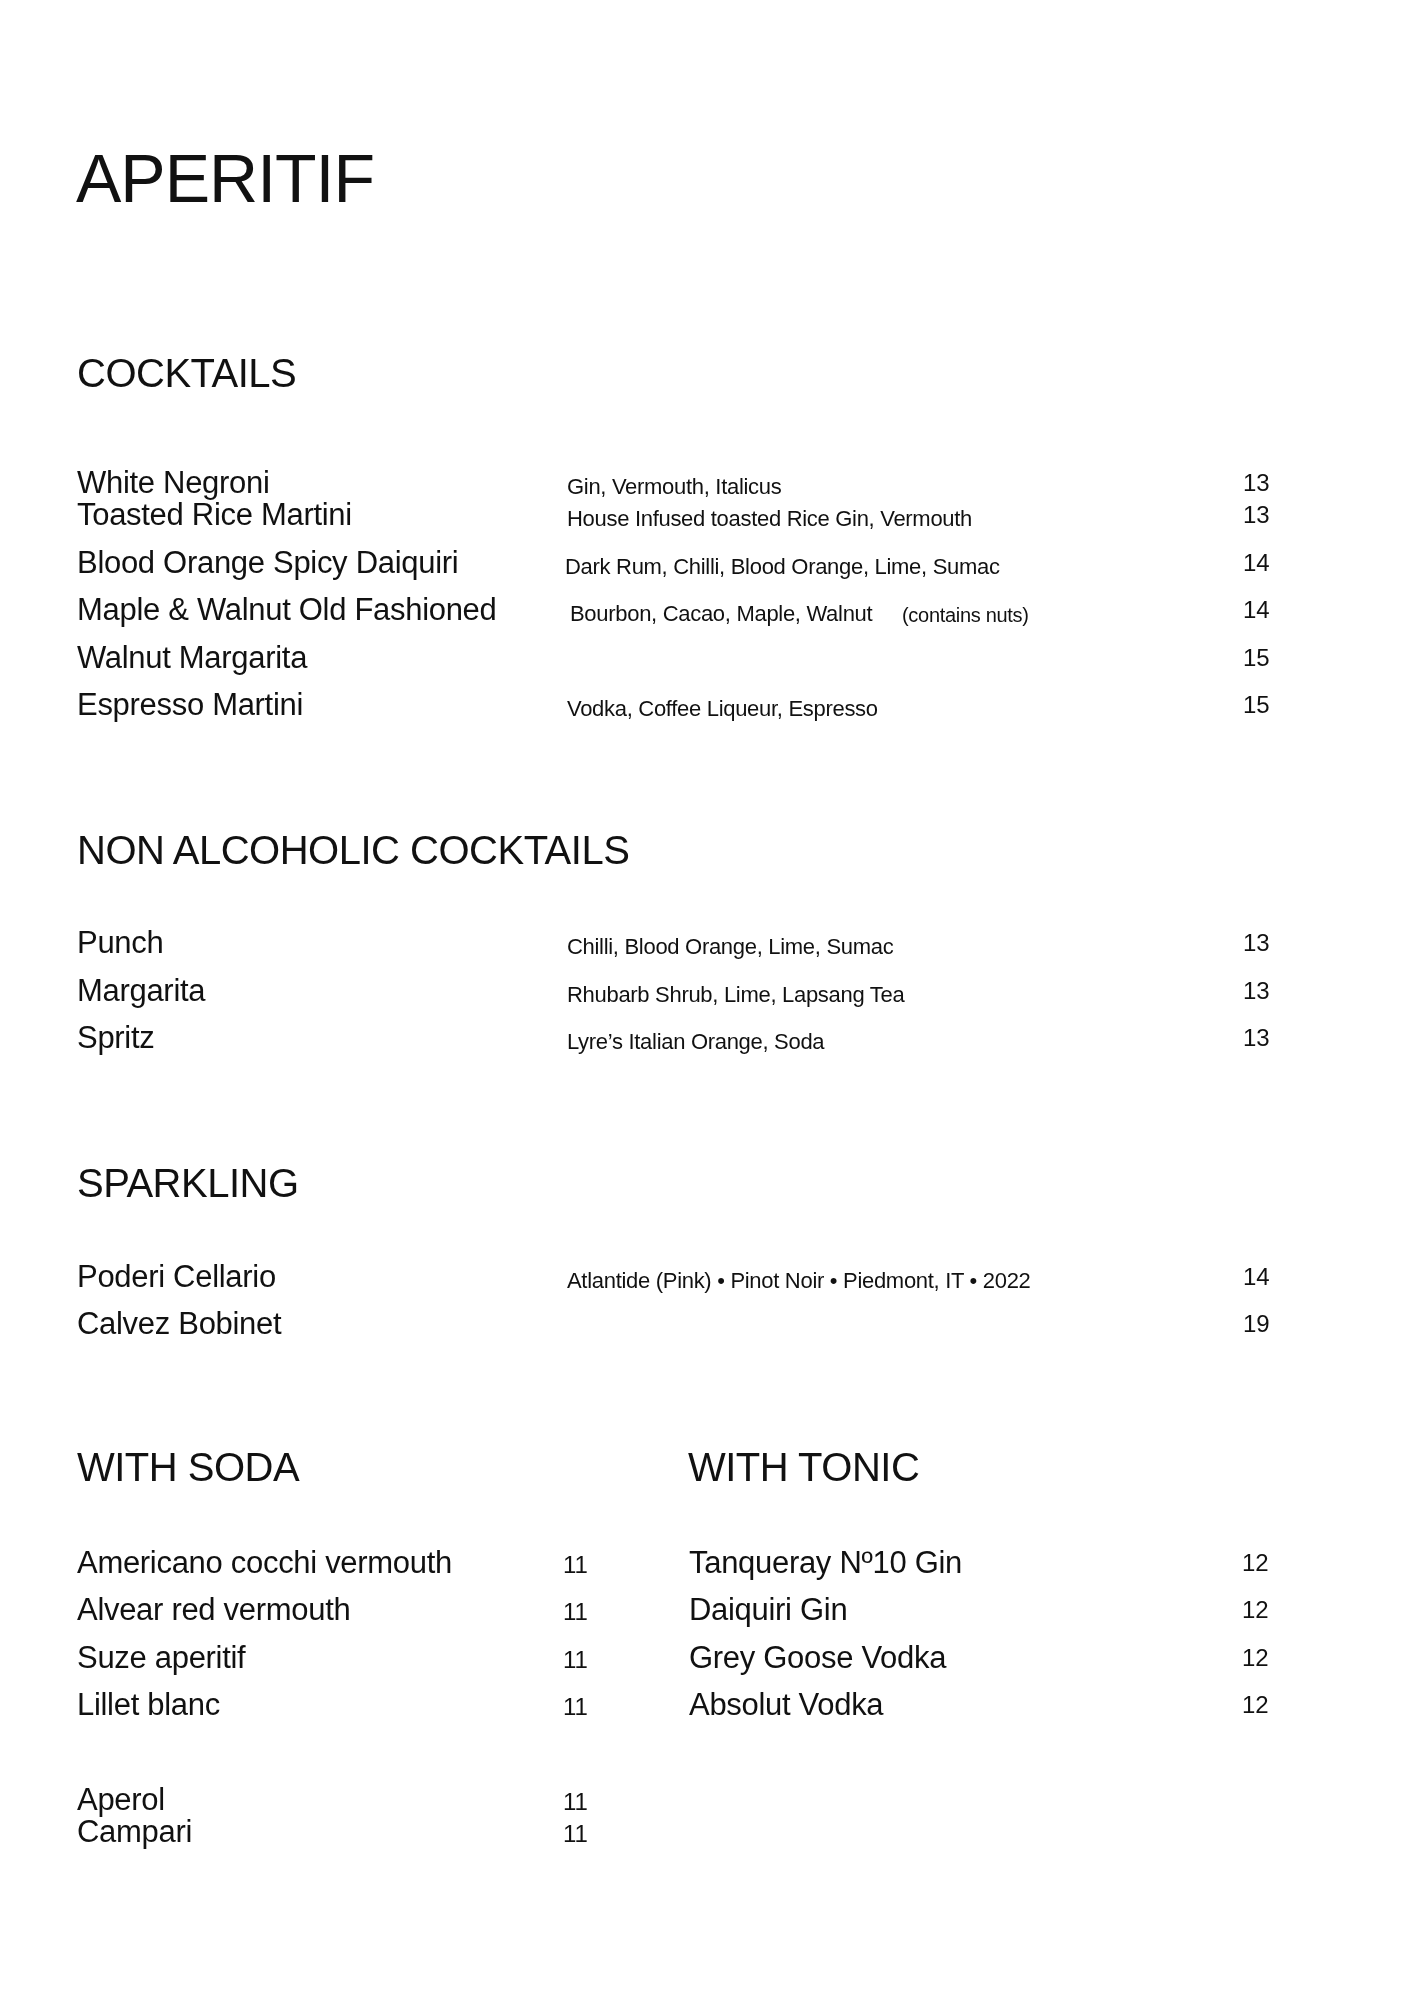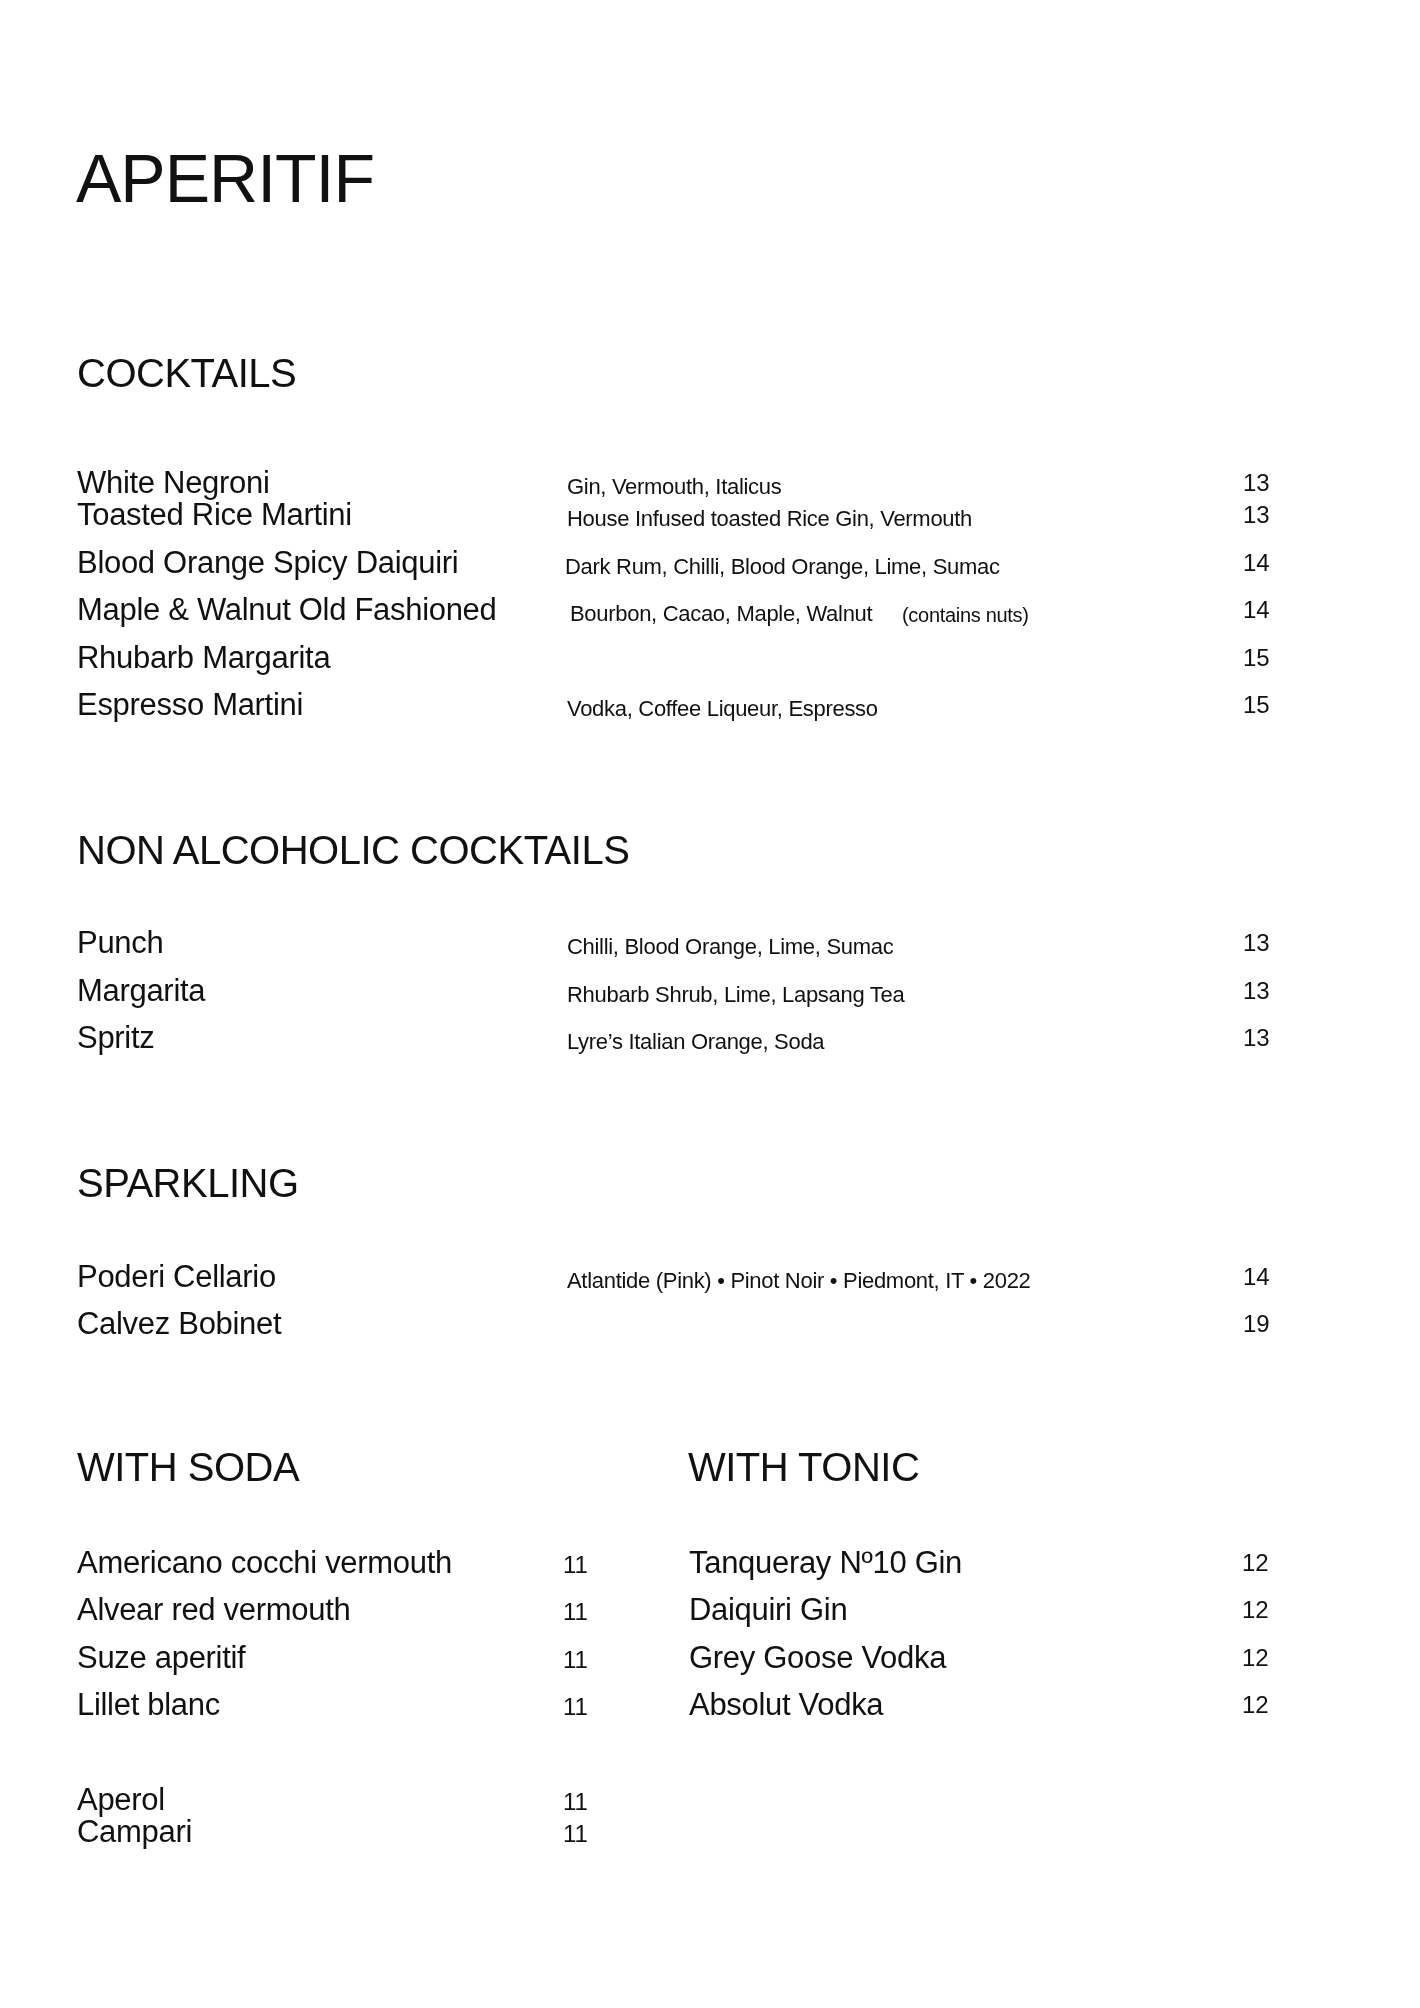--- a/index.html
+++ b/index.html
@@ -37,21 +37,21 @@
     <span class="abs desc" style="left:565px;top:4px;">Dark Rum, Chilli, Blood Orange, Lime, Sumac</span>
     <span class="abs price" style="left:1243px;top:0;">14</span>
   </div>
   <div class="row" style="top:590px;text-align:center;">
     <span class="abs name" style="left:77px;top:0;">Maple &amp; Walnut Old Fashioned</span>
     <span class="abs desc" style="left:570px;top:4px;">Bourbon, Cacao, Maple, Walnut</span>
     <span class="abs desc" style="left:902px;top:5px;font-size:20px;">(contains nuts)</span>
     <span class="abs price" style="left:1243px;top:0;">14</span>
   </div>
   <div class="row" style="top:638px;">
-    <span class="abs name" style="left:77px;top:0;">Rhubarb Margarita</span>
+    <span class="abs name" style="left:77px;top:0;">Walnut Margarita</span>
     <span class="abs price" style="left:1243px;top:0;">15</span>
   </div>
   <div class="row" style="top:685px;">
     <span class="abs name" style="left:77px;top:0;">Espresso Martini</span>
     <span class="abs desc" style="left:567px;top:4px;">Vodka, Coffee Liqueur, Espresso</span>
     <span class="abs price" style="left:1243px;top:0;">15</span>
   </div>
 
   <div class="abs section" style="left:77px;top:826px;">NON ALCOHOLIC COCKTAILS</div>
 

